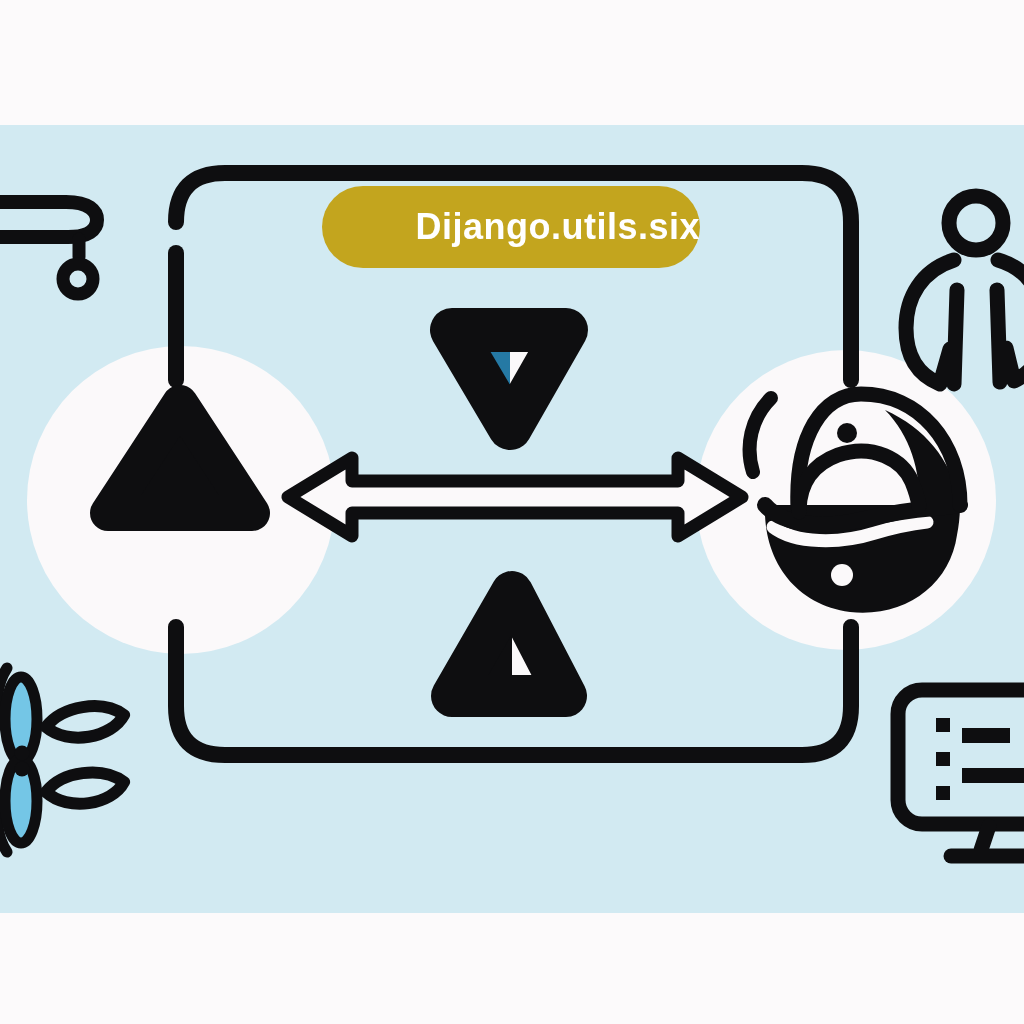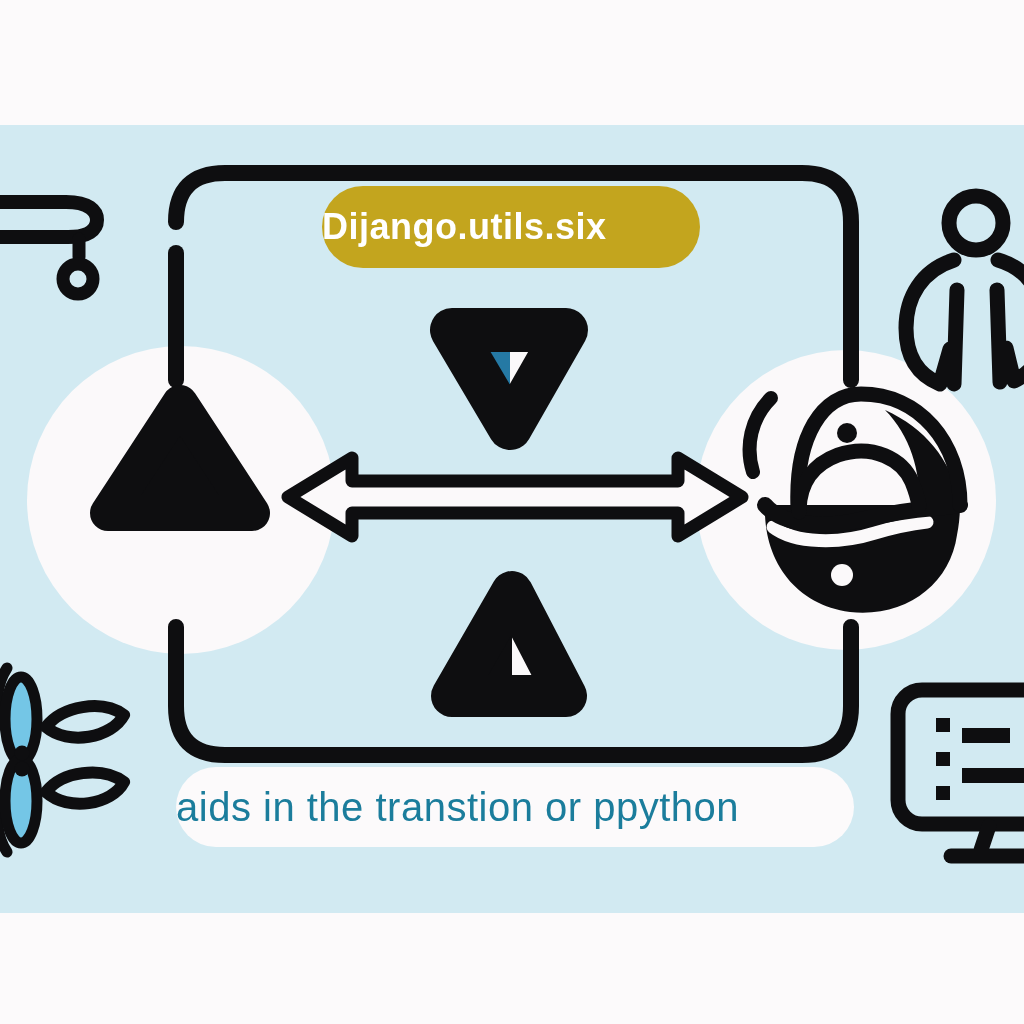--- a/index.html
+++ b/index.html
@@ -18,21 +18,21 @@
   
   .s{fill:none; stroke:var(--ink); stroke-linecap:round; stroke-linejoin:round;}
   .f{fill:var(--ink); stroke:none;}
   .fw{fill:var(--circle-white); stroke:none;}
   .fb{fill:var(--accent-blue); stroke:none;}
   .sw{fill:none; stroke:var(--circle-white); stroke-linecap:round;}
   .ffl{fill:var(--flower-blue); stroke:var(--ink); stroke-linejoin:round;}
   .tri{fill:var(--ink); stroke:var(--ink); stroke-width:36; stroke-linejoin:round;}
   .arrow{fill:var(--circle-white); stroke:var(--ink); stroke-width:13; stroke-linejoin:round; stroke-linecap:round;}
   
-  .pill{position:absolute; z-index:3; display:flex; align-items:center; justify-content:flex-start; box-sizing:border-box;}
+  .pill{position:absolute; z-index:3; display:flex; align-items:center; justify-content:flex-end; box-sizing:border-box;}
   .badge-pill{
     left:322px; top:186px; width:378px; height:82px; border-radius:41px;
     background:var(--gold); color:var(--badge-text);
     font-size:36px; font-weight:bold; letter-spacing:0.5px;
   }
   .caption-pill{
     left:176px; top:767px; width:678px; height:80px; border-radius:40px;
     background:var(--page); color:var(--caption-text);
     font-size:40px; font-weight:400; letter-spacing:0.5px;
   }
@@ -128,16 +128,13 @@
       <path class="s" stroke-width="15" d="M 64,132 C 64,104 78,84 103,75 C 138,63 168,80 177,102 C 181,112 183,119 184,126"></path>
       <circle class="f" cx="112" cy="53" r="10"></circle>
       <circle class="fw" cx="107" cy="195" r="11"></circle>
     </g>
   </svg>
 
   <div class="pill badge-pill">
     <span>Dijango.utils.six</span>
   </div>
 
-  <div class="pill caption-pill">
-    <span>aids in the transtion or ppython</span>
-  </div>
 </div>
 
 </body></html>

